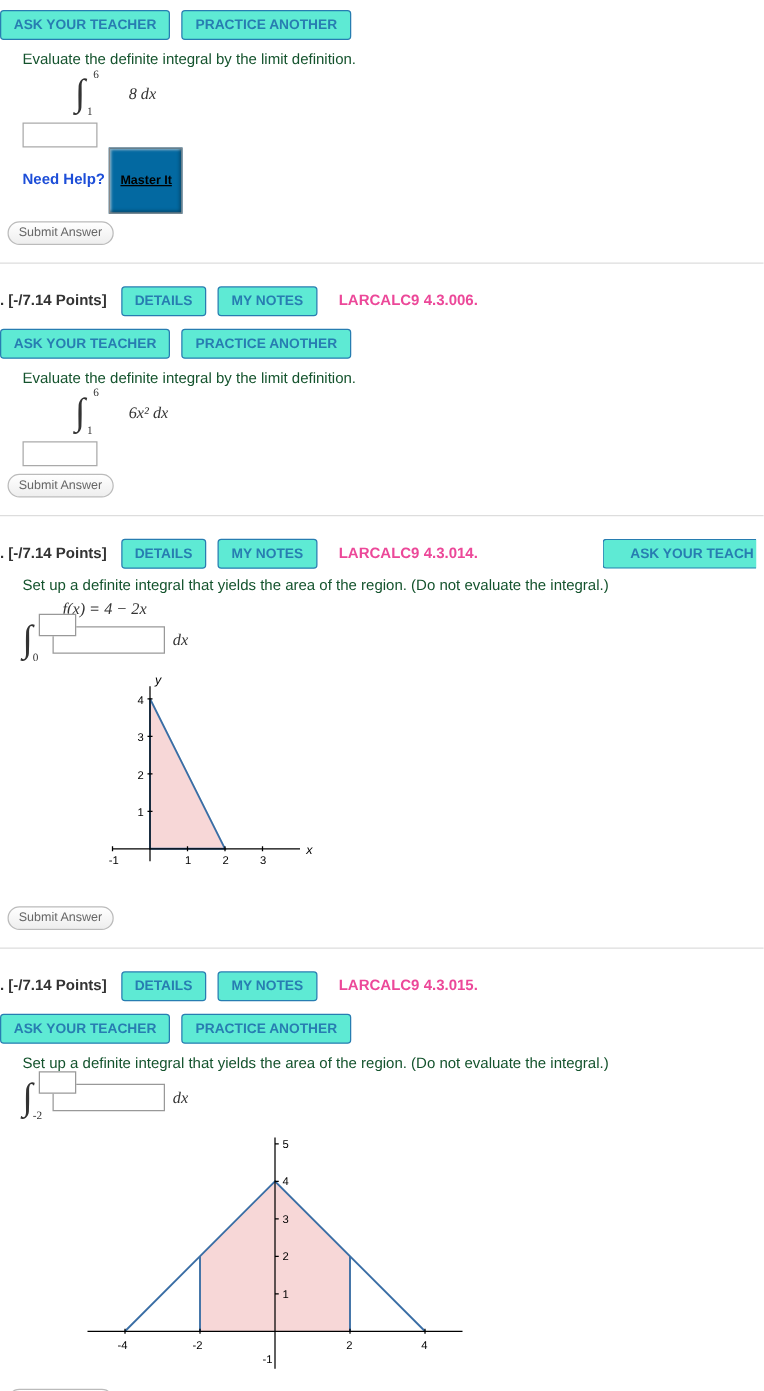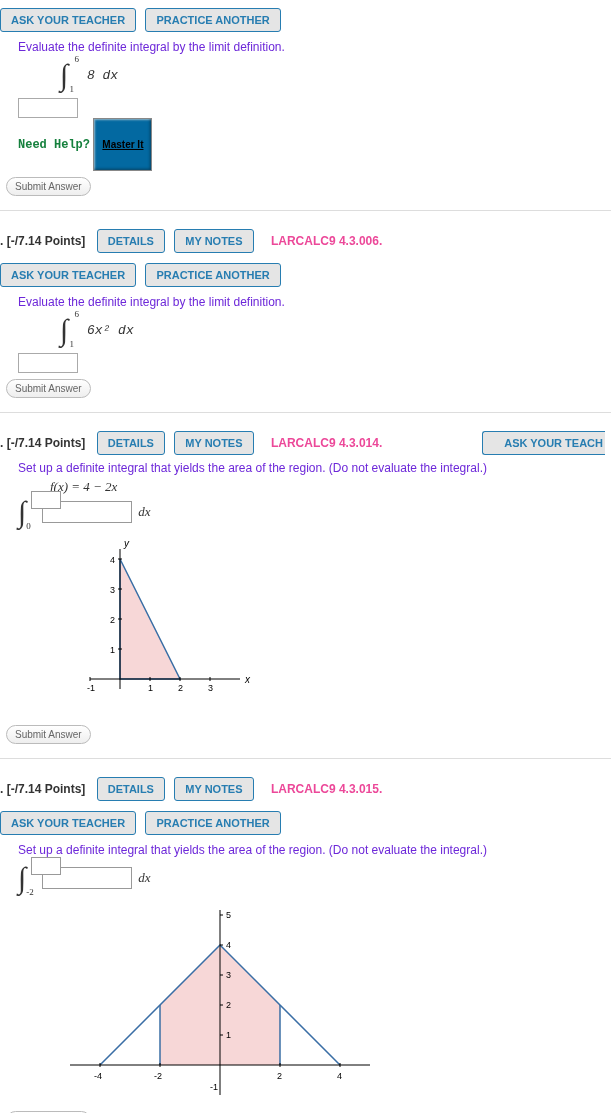--- a/index.html
+++ b/index.html
@@ -9,21 +9,21 @@
     color: #333;
     margin: 0;
     padding: 0;
     background: #fff;
     width: 611px;
   }
   .btn-outline {
     display: inline-block;
     border: 1px solid #277db1;
     color: #277db1;
-    background: #e5e5e5;
+    background: #5eead4;
     padding: 5px 10px;
     font-weight: bold;
     font-size: 11px;
     border-radius: 3px;
     margin-right: 6px;
     cursor: pointer;
   }
   .btn-master {
     display: inline-block;
     background: #0369a1;
@@ -64,42 +64,41 @@
     margin-right: 8px;
   }
   .ref {
     font-weight: bold;
     font-size: 12px;
     color: #ec4899;
     margin-left: 8px;
     text-align: center;
   }
   .prompt {
-    color: #6d28d9;
+    color: #14532d;
     font-size: 12px;
     margin: 6px 12px 4px 18px;
   }
   .integral-block {
     margin: 4px 0 6px 60px;
   }
   .answer-input {
     margin-left: 18px;
   }
   .ans-box {
     width: 60px;
     height: 20px;
     border: 1px solid #aaa;
   }
   .need-help {
-    color: #15803d;
+    color: #1d4ed8;
     font-weight: bold;
     font-size: 12px;
     margin: 12px 0 0 18px;
     display: inline-block;
-    font-family: Liberation Mono, monospace;
   }
   .int-sign {
     font-size: 30px;
     font-family: "Times New Roman", serif;
     font-style: italic;
     vertical-align: middle;
   }
   .limits-wrap {
     position: relative;
     display: inline-block;
@@ -115,25 +114,25 @@
     font-family: "Times New Roman", serif;
   }
   .lower {
     position: absolute;
     bottom: -2px;
     left: -2px;
     font-size: 9px;
     font-family: "Times New Roman", serif;
   }
   .integrand {
-    font-family: Liberation Mono, monospace;
+    font-family: Liberation Serif, serif;
     font-size: 13px;
     font-style: italic;
     vertical-align: middle;
-    margin-left: 0;
+    margin-left: 16px;
   }
   .fx {
     font-family: "Times New Roman", serif;
     font-style: italic;
     font-size: 13px;
     margin-left: 50px;
   }
   .int-input {
     margin-left: 18px;
     display: flex;

